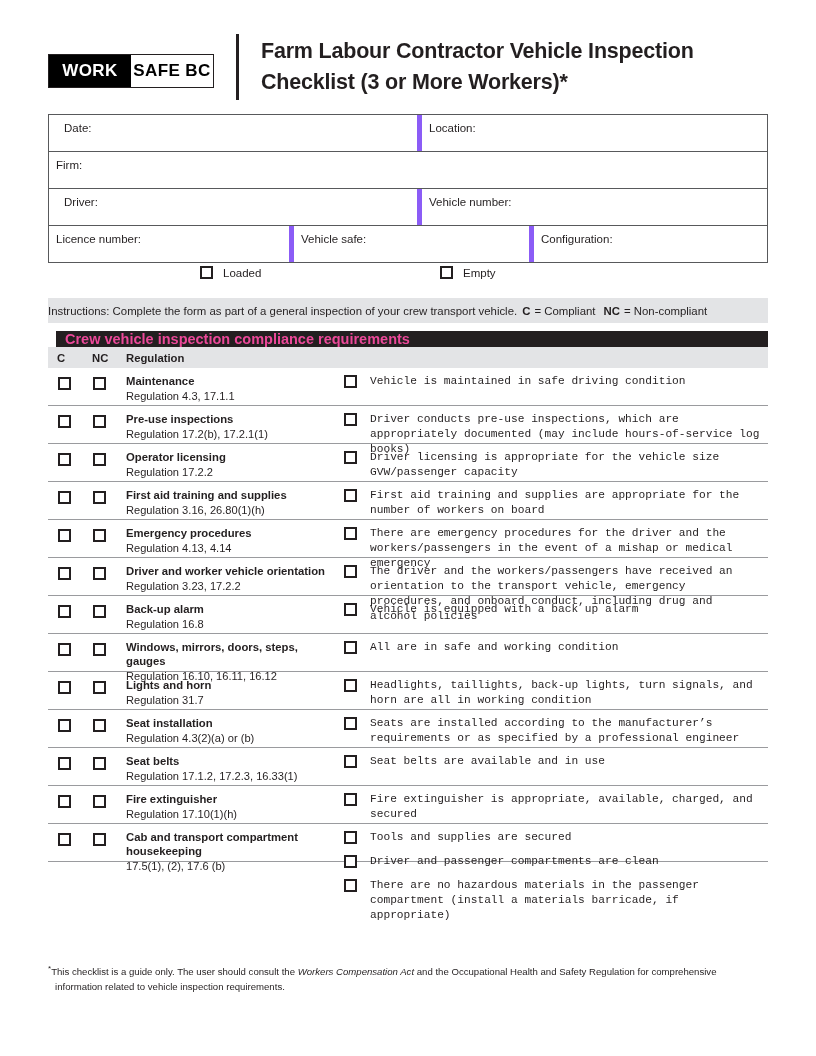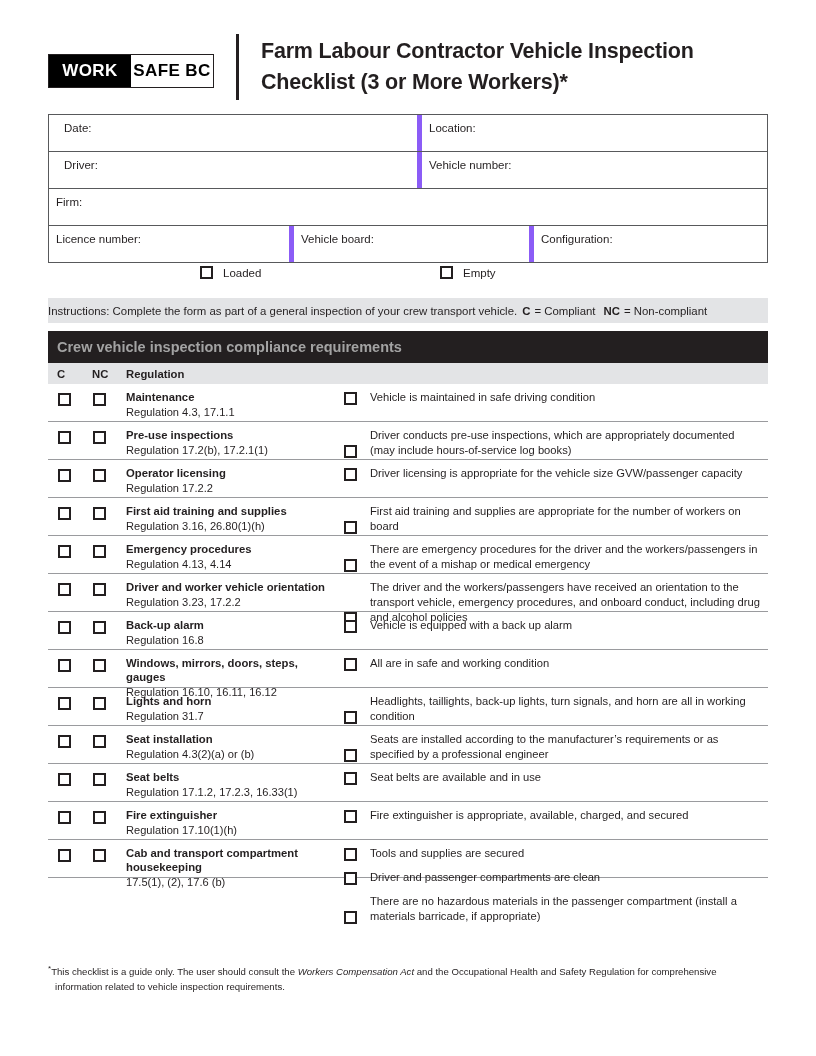--- a/index.html
+++ b/index.html
@@ -155,28 +155,29 @@
 
   
   .tbl {
     position: absolute;
     left: 48px;
     top: 331px;
     width: 720px;
   }
   .tbl-title {
     background: #231f20;
-    color: #a3a3a3;
+    color: #ec4899;
     font-size: 14.5px;
     font-weight: bold;
-    height: 32px;
+    height: 16px;
     display: flex;
     align-items: center;
     padding-left: 9px;
     box-sizing: border-box;
+    margin-left: 8px;
   }
   .tbl-subhead {
     background: #e3e4e6;
     height: 21px;
     display: flex;
     align-items: center;
     font-size: 11.3px;
     font-weight: bold;
     color: #231f20;
     box-sizing: border-box;
@@ -217,22 +218,23 @@
     margin-top: 1px;
   }
   .desc {
     position: absolute;
     left: 296px;
     top: 6px;
     right: 6px;
   }
   .desc-item {
     display: flex;
-    align-items: flex-end;
+    align-items: flex-start;
     margin-bottom: 9px;
+    font-family: Liberation Mono, monospace;
   }
   .desc-item:last-child { margin-bottom: 0; }
   .desc-item .cb { margin-top: 1px; }
   .desc-text {
     font-size: 11.2px;
     line-height: 1.34;
     margin-left: 13px;
     color: #231f20;
   }
 
@@ -263,29 +265,29 @@
     <div class="header-divider"></div>
     <div class="doc-title">Farm Labour Contractor Vehicle Inspection Checklist (3 or More Workers)*</div>
   </div>
 
   <div class="form-table">
     <div class="form-row">
       <div class="form-cell w-half">Date:</div>
       <div class="form-cell">Location:</div>
     </div>
     <div class="form-row">
+      <div class="form-cell">Firm:</div>
+    </div>
+    <div class="form-row">
       <div class="form-cell w-half">Driver:</div>
       <div class="form-cell">Vehicle number:</div>
     </div>
     <div class="form-row">
-      <div class="form-cell">Firm:</div>
-    </div>
-    <div class="form-row">
       <div class="form-cell w-third-a">Licence number:</div>
-      <div class="form-cell w-third-b">Vehicle board:</div>
+      <div class="form-cell w-third-b">Vehicle safe:</div>
       <div class="form-cell">Configuration:</div>
     </div>
   </div>
 
   <div class="loadrow">
     <div class="loadopt a">
       <span class="cb"></span>
       <span class="lbl">Loaded</span>
     </div>
     <div class="loadopt b">

